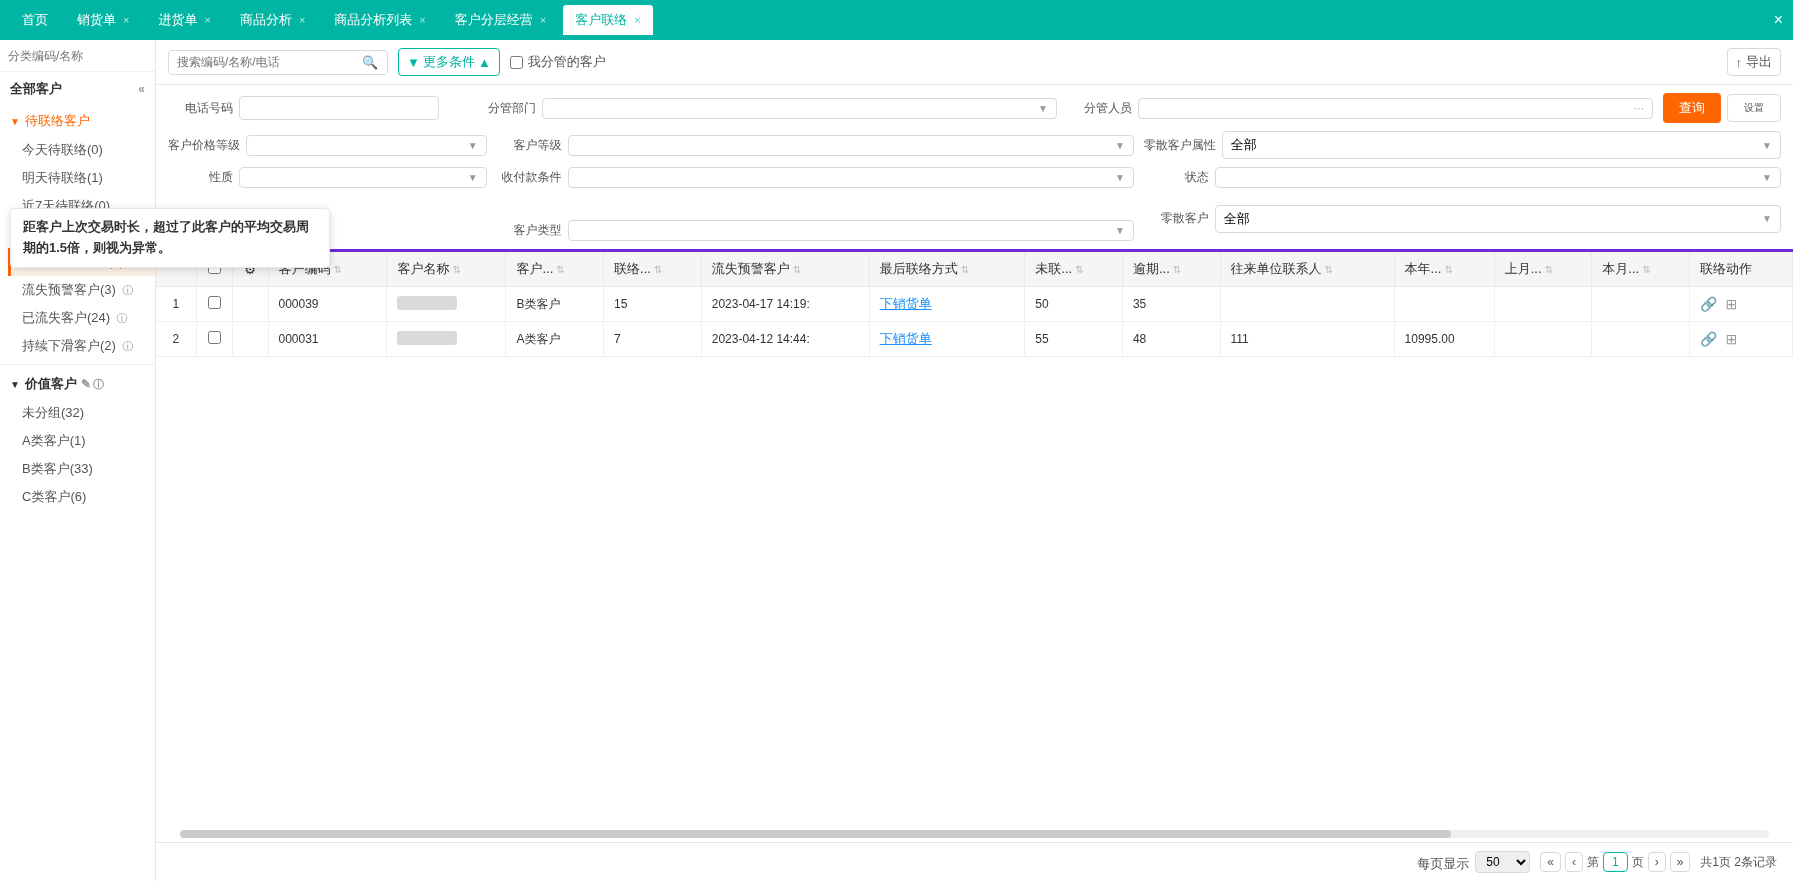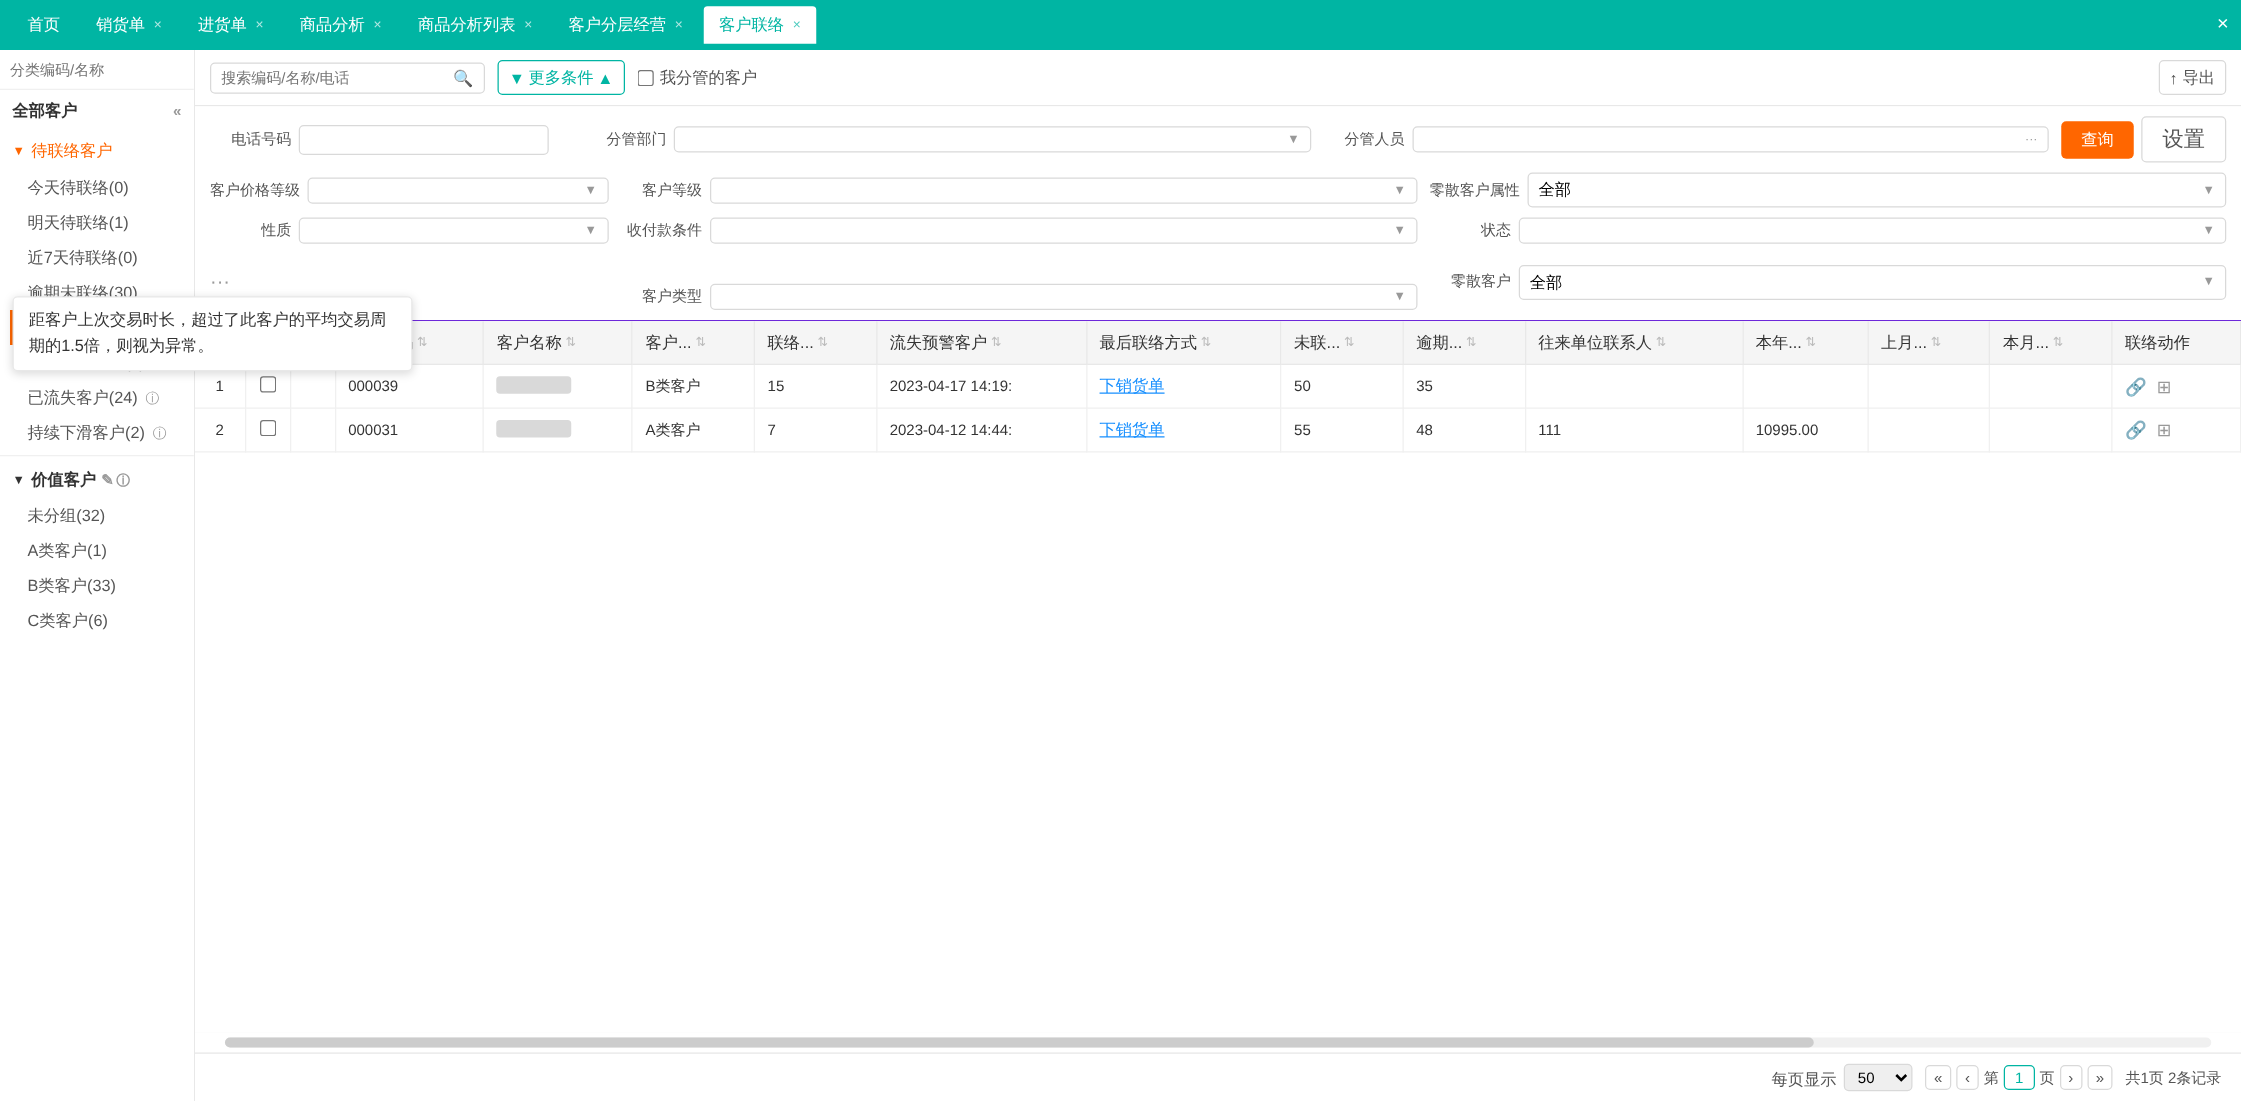--- a/index.html
+++ b/index.html
@@ -40,31 +40,31 @@
     .filter-bar { background: #fff; padding: 8px 12px; border-bottom: 1px solid #e8e8e8; display: flex; align-items: center; gap: 10px; }
     .filter-search-input { display: flex; align-items: center; border: 1px solid #d9d9d9; border-radius: 4px; padding: 4px 8px; width: 220px; gap: 5px; }
     .filter-search-input input { border: none; outline: none; font-size: 12px; flex: 1; }
     .filter-search-icon { color: #00b5a3; cursor: pointer; }
     .filter-more { display: flex; align-items: center; gap: 3px; color: #00b5a3; cursor: pointer; font-size: 12px; border: 1px solid #00b5a3; border-radius: 4px; padding: 4px 8px; }
     .filter-my-customer { display: flex; align-items: center; gap: 5px; font-size: 12px; color: #555; cursor: pointer; }
     .filter-my-customer input[type=checkbox] { cursor: pointer; }
     .filter-export { margin-left: auto; display: flex; align-items: center; gap: 4px; color: #555; cursor: pointer; font-size: 12px; border: 1px solid #d9d9d9; border-radius: 4px; padding: 4px 8px; }
 
     
-    .advanced-filter { background: #fff; padding: 8px 12px; border-bottom: 1px solid #6d28d9; }
+    .advanced-filter { background: #fff; padding: 8px 12px; border-bottom: 3px solid #6d28d9; }
     .filter-row { display: flex; align-items: center; gap: 10px; margin-bottom: 8px; }
     .filter-row:last-child { margin-bottom: 0; }
     .filter-item { display: flex; align-items: center; flex: 1; }
     .filter-label { color: #555; font-size: 12px; white-space: nowrap; min-width: 65px; text-align: right; margin-right: 6px; }
     .filter-input { flex: 1; border: 1px solid #d9d9d9; border-radius: 4px; padding: 4px 8px; font-size: 12px; outline: none; }
     .filter-select { flex: 1; border: 1px solid #d9d9d9; border-radius: 4px; padding: 4px 8px; font-size: 12px; outline: none; display: flex; align-items: center; justify-content: space-between; cursor: pointer; background: #fff; }
     .filter-select .arrow { color: #999; font-size: 10px; }
     .filter-btn-group { display: flex; gap: 6px; align-items: center; }
     .btn-query { background: #f60; color: #fff; border: none; border-radius: 4px; padding: 6px 16px; cursor: pointer; font-size: 13px; }
-    .btn-settings { background: #fff; color: #555; border: 1px solid #d9d9d9; border-radius: 4px; padding: 6px 16px; cursor: pointer; font-size: 17px; }
+    .btn-settings { background: #fff; color: #555; border: 1px solid #d9d9d9; border-radius: 4px; padding: 6px 16px; cursor: pointer; font-size: 10px; }
     .filter-more-dots { color: #999; cursor: pointer; font-size: 16px; }
 
     
     .table-area { flex: 1; overflow: auto; background: #fff; }
     table { width: 100%; border-collapse: collapse; }
     table th { background: #f5f5f5; color: #333; font-weight: 500; padding: 8px 10px; font-size: 12px; border-bottom: 1px solid #e8e8e8; border-right: 1px solid #e8e8e8; white-space: nowrap; text-align: left; }
     table td { padding: 8px 10px; font-size: 12px; color: #333; border-bottom: 1px solid #f0f0f0; border-right: 1px solid #f0f0f0; white-space: nowrap; }
     .col-num { width: 40px; text-align: center; }
     .col-check { width: 36px; text-align: center; }
     .col-settings { width: 36px; text-align: center; }
@@ -78,21 +78,21 @@
     
     .table-footer { background: #fff; border-top: 1px solid #e8e8e8; padding: 8px 16px; display: flex; align-items: center; justify-content: flex-end; gap: 10px; }
     .page-info { font-size: 12px; color: #555; display: flex; align-items: flex-end; gap: 6px; }
     .page-size-select { border: 1px solid #d9d9d9; border-radius: 4px; padding: 2px 6px; font-size: 12px; }
     .page-nav { display: flex; align-items: center; gap: 4px; }
     .page-btn { border: 1px solid #d9d9d9; border-radius: 4px; padding: 2px 6px; cursor: pointer; font-size: 12px; color: #555; background: #fff; }
     .page-current { border: 1px solid #00b5a3; border-radius: 4px; padding: 2px 8px; font-size: 12px; color: #00b5a3; }
     .total-info { font-size: 12px; color: #555; }
 
     
-    .tooltip-overlay { position: absolute; top: 237px; left: 10px; background: #fff; border: 1px solid #e8e8e8; border-radius: 4px; padding: 8px 12px; font-size: 12px; color: #333; z-index: 100; box-shadow: 0 2px 8px rgba(0,0,0,0.15); max-width: 320px; line-height: 1.6; }
+    .tooltip-overlay { position: absolute; top: 208px; left: 10px; background: #fff; border: 1px solid #e8e8e8; border-radius: 4px; padding: 8px 12px; font-size: 12px; color: #333; z-index: 100; box-shadow: 0 2px 8px rgba(0,0,0,0.15); max-width: 320px; line-height: 1.6; font-weight: bold; }
 
     
     .table-scroll-bar { height: 8px; background: #f0f0f0; margin: 0 12px; border-radius: 4px; }
   </style>
 </head>
 <body>
 
 <div class="top-nav">
   <div class="nav-tab">
     <span>首页</span>

